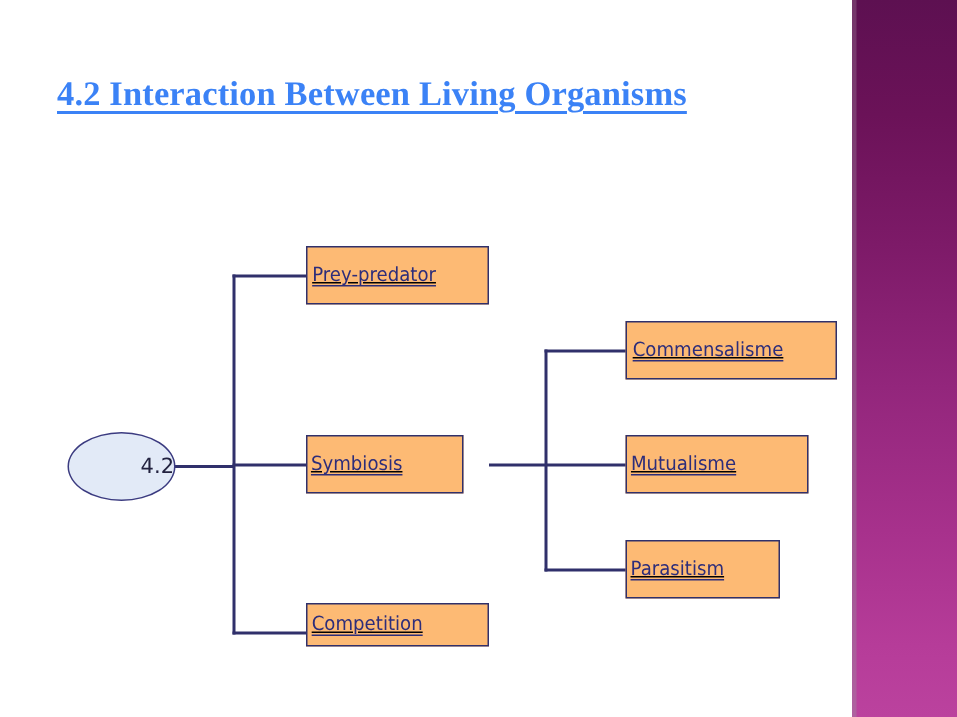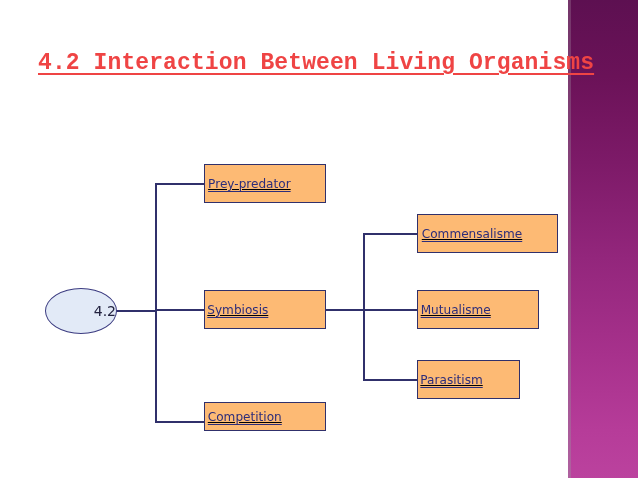--- a/index.html
+++ b/index.html
@@ -42,25 +42,25 @@
                 rgba(120,60,110,.85) 0%,
                 rgba(150,90,140,.75) 60%,
                 rgba(170,110,160,.7) 100%);
   }
 
   
   #title {
     position: absolute;
     left: 38px;
     top: 50px;
-    font-family: Liberation Mono, monospace;
+    font-family: Liberation Serif, serif;
     font-weight: bold;
     font-size: 23px;
     letter-spacing: .1px;
-    color: #ef4444;
+    color: #3b82f6;
     text-decoration: underline;
     text-decoration-thickness: 2px;
     text-underline-offset: 4px;
     white-space: nowrap;
   }
 
   
   #diagram {
     position: absolute;
     left: 0;
@@ -146,21 +146,21 @@
     <div class="line line-h" style="left:363px; top:379px; width:55px;"></div>
 
     <div id="root-oval">
       <span class="node-label">4.2</span>
     </div>
 
     <div class="node-box" style="left:204px; top:164px; width:122px; height:39px;">
       <span class="node-label">Prey-predator</span>
     </div>
 
-    <div class="node-box" style="left:204px; top:290px; width:122px; height:39px;">
+    <div class="node-box" style="left:204px; top:290px; width:105px; height:39px;">
       <span class="node-label">Symbiosis</span>
     </div>
 
     <div class="node-box" style="left:204px; top:402px; width:122px; height:29px;">
       <span class="node-label">Competition</span>
     </div>
 
     <div class="node-box" style="left:417px; top:214px; width:141px; height:39px;">
       <span class="node-label">Commensalisme</span>
     </div>

